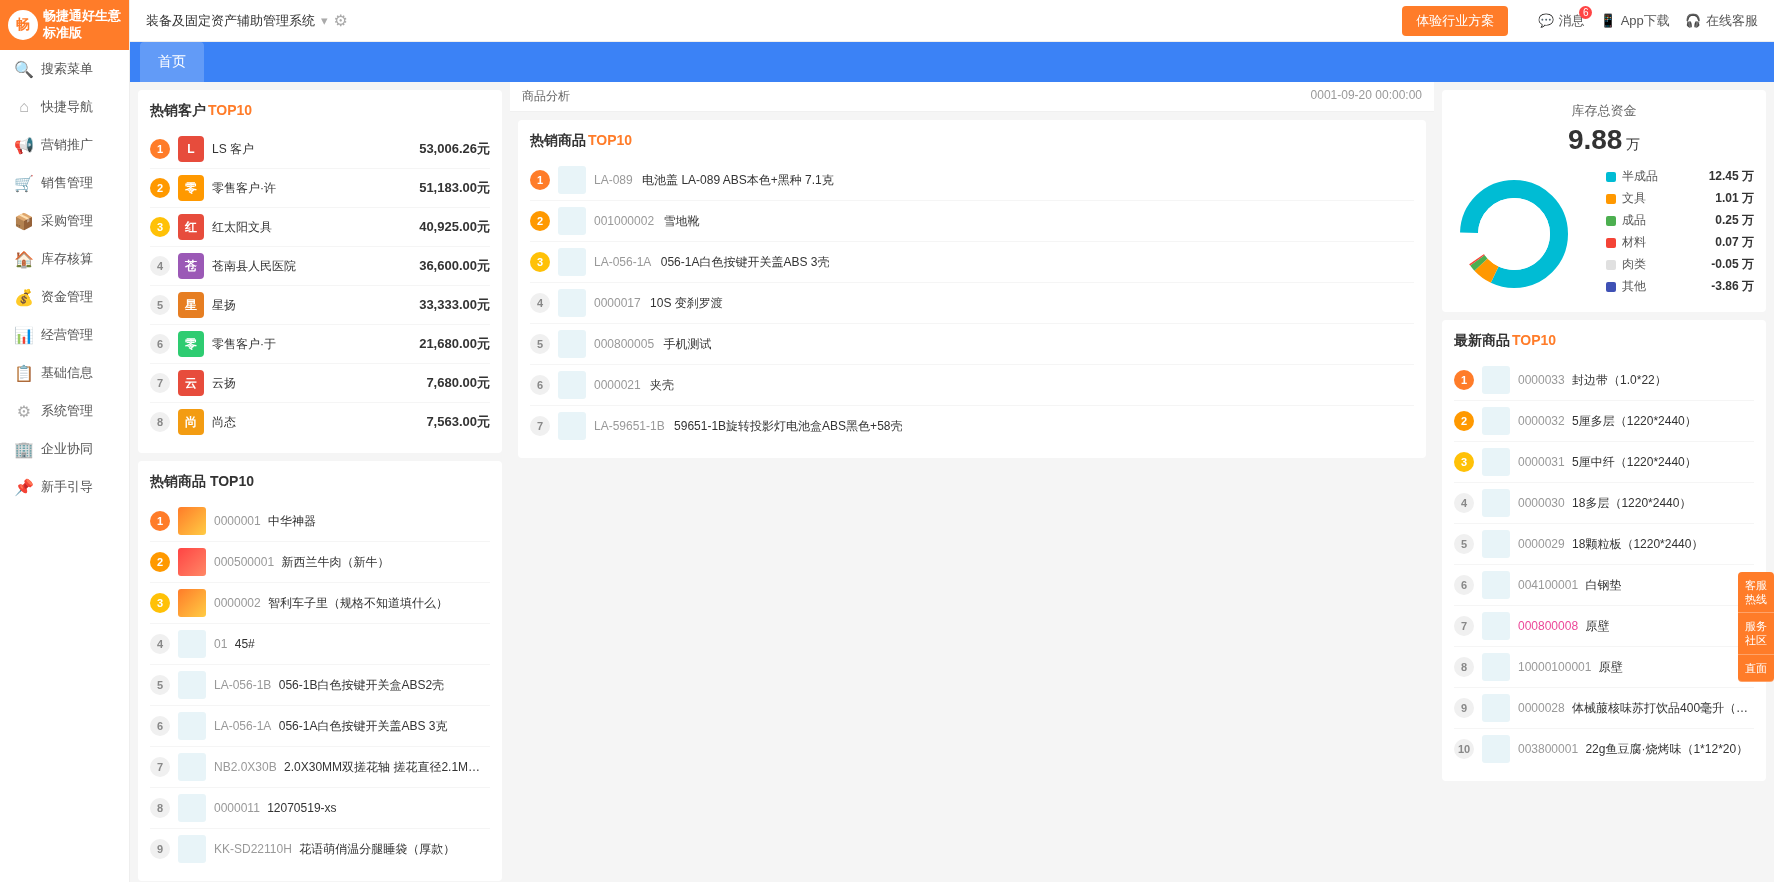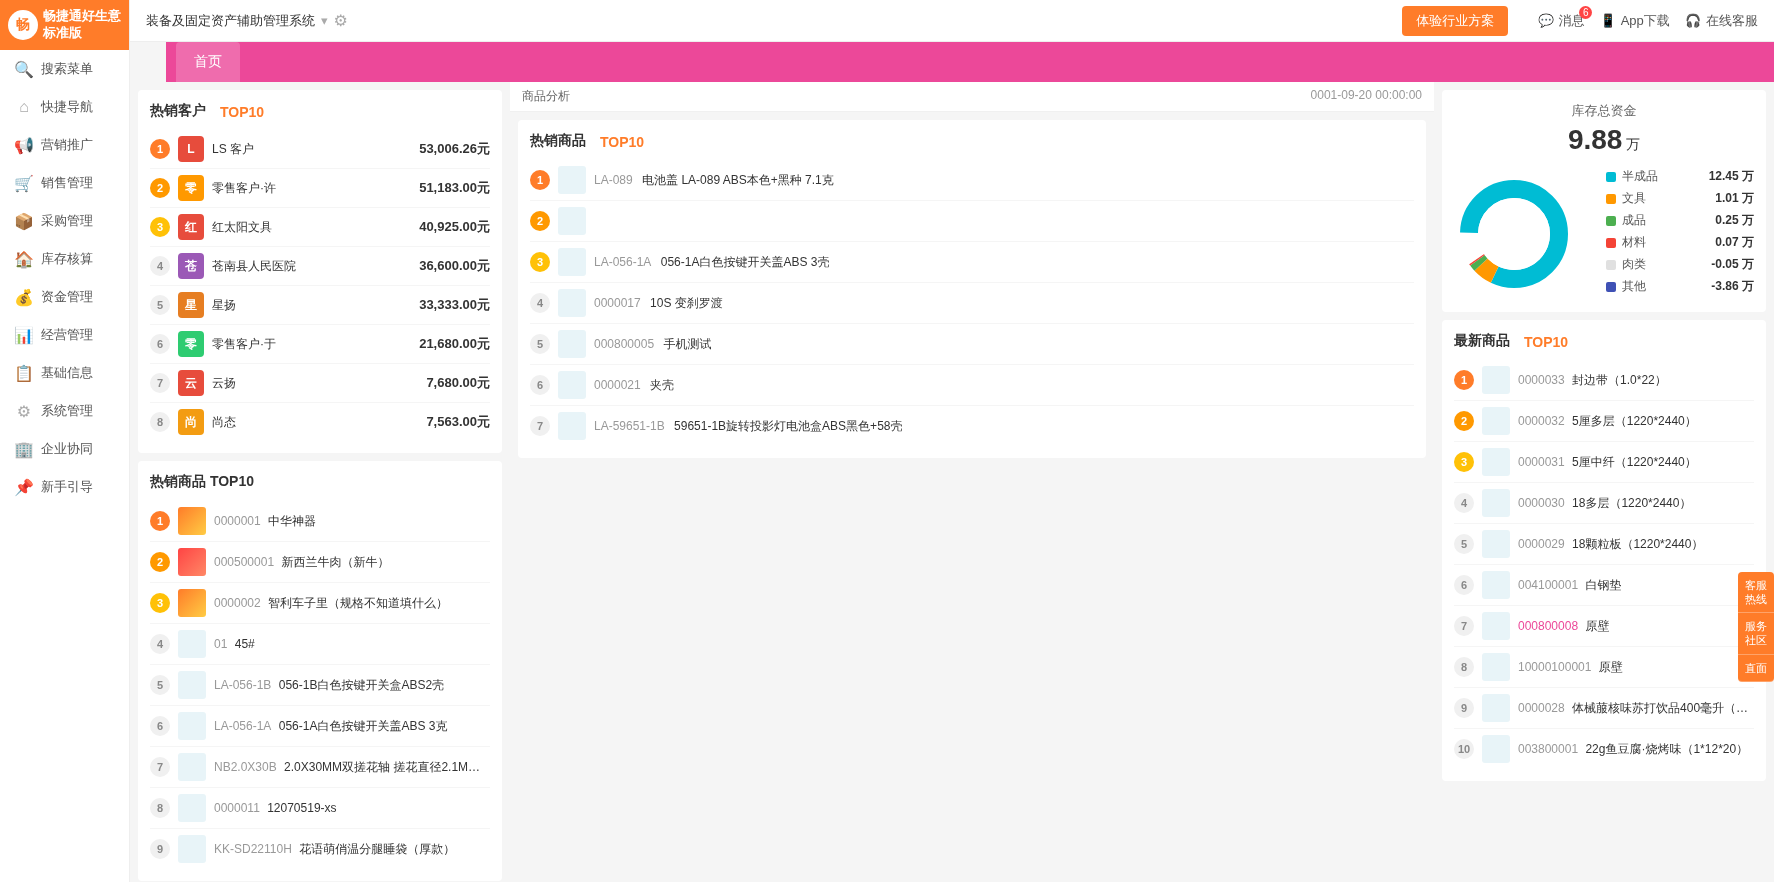--- a/index.html
+++ b/index.html
@@ -107,26 +107,25 @@
       border-radius: 8px;
       font-size: 10px;
       padding: 1px 4px;
       position: absolute;
       top: -6px;
       right: -8px;
     }
 
     
     .tab-bar {
-      background: #ec4899;
+      background: #3b82f6;
       display: flex;
       align-items: center;
       height: 40px;
       padding: 0 10px;
-      margin-left: 36px;
     }
     .tab-item {
       color: #fff;
       padding: 0 18px;
       height: 40px;
       display: flex;
       align-items: center;
       font-size: 14px;
       cursor: pointer;
       background: rgba(255,255,255,0.2);
@@ -169,22 +168,22 @@
       border-radius: 4px;
       margin: 8px;
       padding: 12px;
     }
     .card-title {
       font-size: 14px;
       font-weight: bold;
       color: #333;
       margin-bottom: 10px;
       display: flex;
-      align-items: flex-end;
-      gap: 14px;
+      align-items: flex-start;
+      gap: 2px;
     }
     .top10-badge {
       color: #ff7c29;
       font-weight: bold;
     }
 
     
     .list-item {
       display: flex;
       align-items: center;
@@ -585,20 +584,24 @@
           <span class="rank-num rank-1">1</span>
           <div class="product-thumb"></div>
           <span class="item-name">
             <span style="color:#999;margin-right:6px">LA-089</span>
             <span>电池盖 LA-089 ABS本色+黑种 7.1克</span>
           </span>
         </div>
         <div class="list-item">
           <span class="rank-num rank-2">2</span>
           <div class="product-thumb"></div>
+          <span class="item-name">
+            <span style="color:#999;margin-right:6px">001000002</span>
+            <span>雪地靴</span>
+          </span>
         </div>
         <div class="list-item">
           <span class="rank-num rank-3">3</span>
           <div class="product-thumb"></div>
           <span class="item-name">
             <span style="color:#999;margin-right:6px">LA-056-1A</span>
             <span>056-1A白色按键开关盖ABS 3壳</span>
           </span>
         </div>
         <div class="list-item">

